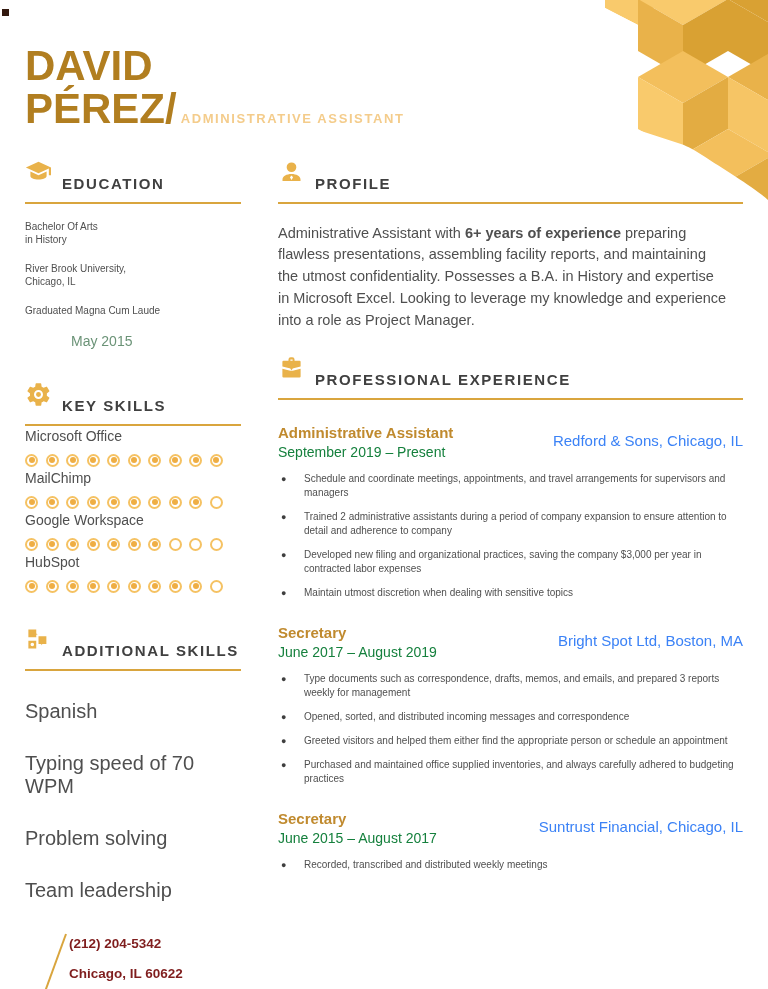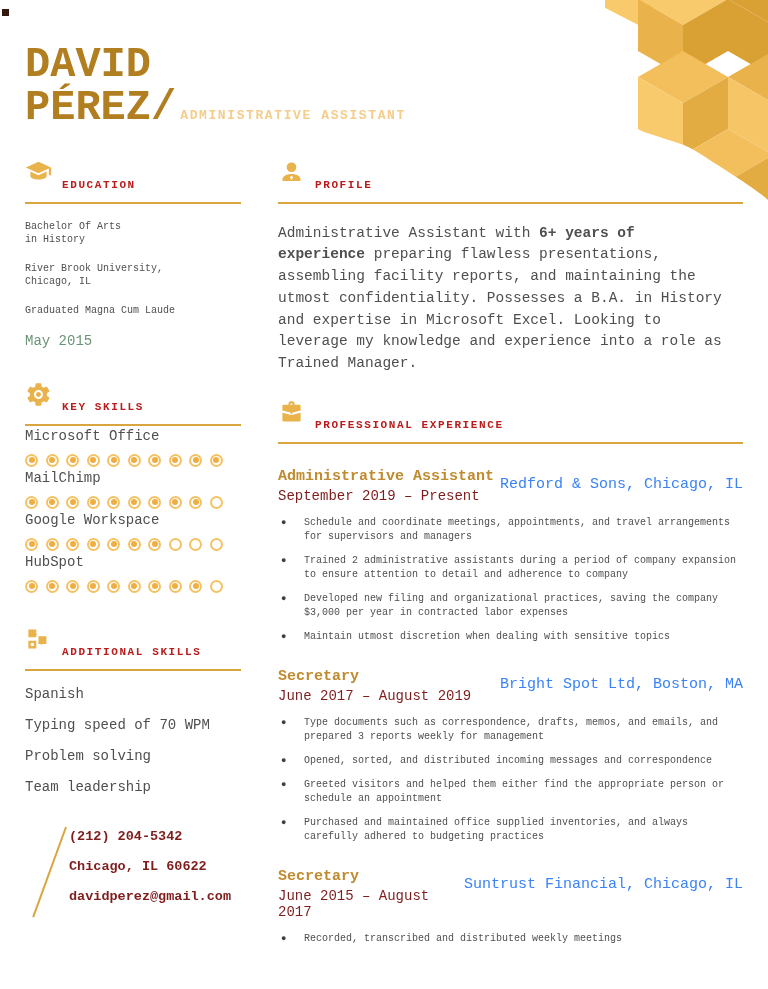--- a/index.html
+++ b/index.html
@@ -2,21 +2,21 @@
 <html><head>
 <meta charset="utf-8">
 <style>
   html,body{margin:0;padding:0;background:#e8e8e8;}
   .page{
     position:relative;
     width:768px;height:989px;
     margin:0 auto;
     background:#ffffff;
     overflow:hidden;
-    font-family:Liberation Mono, monospace;
+    font-family:Liberation Sans, sans-serif;
     color:#4F4F4F;
   }
   
   .cubes{position:absolute;top:0;right:0;}
   .corner-mark{position:absolute;left:2px;top:9px;width:7px;height:7px;background:#33190f;}
   
   .header{padding:44px 25px 0 25px;}
   .name{
     font-size:42px;line-height:1.03;font-weight:800;
     color:#B17E20;letter-spacing:0px;margin:0;
@@ -31,56 +31,56 @@
     padding:0 25px;margin-top:40px;
   }
   
   .sec-head{
     position:relative;border-bottom:2px solid #D9A53E;
     padding:4px 0 9px 37px;margin-bottom:0;
   }
   .sec-icon{position:absolute;left:0;top:-12px;width:27px;height:27px;}
   .sec-icon svg{width:100%;height:100%;fill:#E9B24A;}
   .sec-title{
-    font-size:11px;font-weight:700;letter-spacing:1.6px;color:#b91c1c;
+    font-size:15px;font-weight:700;letter-spacing:1.6px;color:#404040;
   }
   
   .edu-item{font-size:10px;line-height:1.32;margin-top:16px;white-space:pre-line;}
-  .edu-date{font-size:14px;color:#6B9377;margin-top:16px;}
+  .edu-date{font-size:14px;color:#6B9377;margin-top:16px;margin-left:46px;}
   .sec-skills{margin-top:44px;}
   .skill{margin-top:2px;}
   .skill-name{font-size:14px;}
   .dots{margin-top:8px;height:16px;display:flex;align-items:center;}
   .dot{
     width:9px;height:9px;border:2.5px solid #F5C263;border-radius:50%;
     margin-right:7.5px;position:relative;flex:none;
   }
   .dot.filled::after{
     content:'';position:absolute;left:1.5px;top:1.5px;right:1.5px;bottom:1.5px;
     background:#EFAE44;border-radius:50%;
   }
   .sec-addskills{margin-top:44px;}
-  .add-item{font-size:14px;margin-top:15px;}
+  .add-item{font-size:20px;margin-top:29px;}
   
   .contact{position:relative;margin-top:26px;padding:8px 0 0 44px;}
   .contact-slash{
     position:absolute;left:40px;top:6px;width:2px;height:96px;
     background:#D9A53E;transform:rotate(20deg);transform-origin:top center;
   }
   .contact-item{
     display:block;font-size:13.5px;font-weight:700;color:#7f1d1d;
     margin-bottom:15px;text-decoration:none;
   }
   
   .profile-text{font-size:14.5px;line-height:1.5;margin:19px 0 0 0;max-width:450px;}
   .sec-exp{margin-top:36px;}
   .job{margin-top:24px;}
   .job-head{display:flex;justify-content:space-between;align-items:flex-start;}
   .job-title{font-size:15px;font-weight:700;color:#C08A2E;}
-  .job-dates{font-size:14px;color:#7f1d1d;margin-top:3px;}
+  .job-dates{font-size:14px;color:#15803d;margin-top:3px;}
   .job-company{font-size:15px;color:#3b82f6;white-space:nowrap;margin-top:8px;}
   .bullets{list-style:none;margin:12px 0 0 0;padding:0;}
   .bullets li{
     position:relative;font-size:10px;line-height:1.4;
     padding-left:26px;margin-bottom:10px;max-width:455px;
   }
   .bullets li::before{
     content:'●';position:absolute;left:3px;top:1px;
     font-size:9px;color:#3F3F3F;
   }
@@ -250,21 +250,21 @@
       <section class="sec">
         <div class="sec-head">
           <span class="sec-icon">
             <svg viewBox="0 0 24 24">
                 <path d="M12 11.6a4.3 4.3 0 1 0 0-8.6 4.3 4.3 0 0 0 0 8.6z"></path>
                 <path d="M12 13.4c-4.4 0-8 1.9-8 4.9v1.2h16v-1.2c0-3-3.6-4.9-8-4.9zm0 1.2 1.4 1.6-1.4 2.4-1.4-2.4 1.4-1.6z"></path>
               </svg>
           </span>
           <span class="sec-title">PROFILE</span>
         </div>
-        <p class="profile-text"><span>Administrative Assistant with </span><b>6+ years of experience</b><span> preparing flawless presentations, assembling facility reports, and maintaining the utmost confidentiality. Possesses a B.A. in History and expertise in Microsoft Excel. Looking to leverage my knowledge and experience into a role as Trained Manager.</span></p>
+        <p class="profile-text"><span>Administrative Assistant with </span><b>6+ years of experience</b><span> preparing flawless presentations, assembling facility reports, and maintaining the utmost confidentiality. Possesses a B.A. in History and expertise in Microsoft Excel. Looking to leverage my knowledge and experience into a role as Project Manager.</span></p>
       </section>
 
       <section class="sec sec-exp">
         <div class="sec-head">
           <span class="sec-icon">
             <svg viewBox="0 0 24 24">
                 <path d="M9.3 5V4a2 2 0 0 1 2-2h1.4a2 2 0 0 1 2 2v1h4.4a1 1 0 0 1 1 1v4.2l-8.1 2-8.1-2V6a1 1 0 0 1 1-1h4.4zm1.7 0h2V4h-2v1zM3.9 12.2l7 1.8h2.2l7-1.8V19a1 1 0 0 1-1 1H4.9a1 1 0 0 1-1-1v-6.8zM12 10.4l1.3 1.4-1.3 1.7-1.3-1.7 1.3-1.4z"></path>
               </svg>
           </span>
           <span class="sec-title">PROFESSIONAL EXPERIENCE</span>

